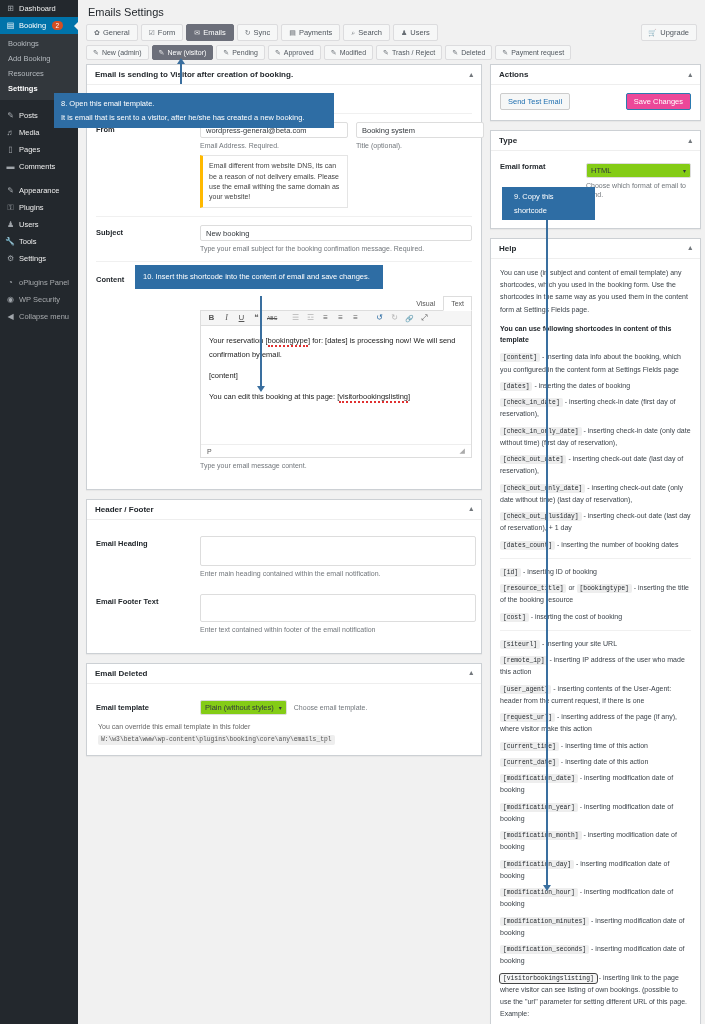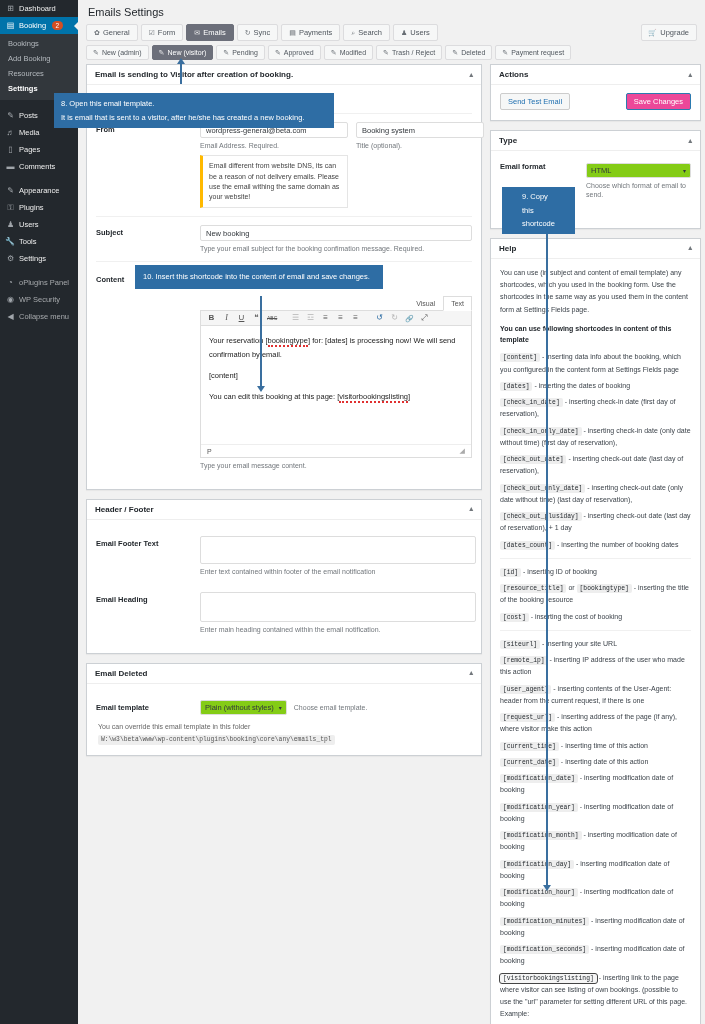--- a/index.html
+++ b/index.html
@@ -427,31 +427,31 @@
           </div>
         </div>
 
         <div class="postbox">
           <div class="pb-head">
             <span>Header / Footer</span>
             <span class="toggle">▴</span>
           </div>
           <div class="pb-body">
             <div class="frow" style="border:0;">
+              <div class="flabel">Email Heading</div>
+              <div class="fctl">
+                <div class="ta"></div>
+                <div class="hint">Enter main heading contained within the email notification.</div>
+              </div>
+            </div>
+            <div class="frow" style="border:0;">
               <div class="flabel">Email Footer Text</div>
               <div class="fctl">
                 <div class="ta small"></div>
                 <div class="hint">Enter text contained within footer of the email notification</div>
-              </div>
-            </div>
-            <div class="frow" style="border:0;">
-              <div class="flabel">Email Heading</div>
-              <div class="fctl">
-                <div class="ta"></div>
-                <div class="hint">Enter main heading contained within the email notification.</div>
               </div>
             </div>
           </div>
         </div>
 
         <div class="postbox">
           <div class="pb-head">
             <span>Email Deleted</span>
             <span class="toggle">▴</span>
           </div>
@@ -556,19 +556,19 @@
     </div>
   </div>
 
   <div class="aline" style="left:180px; top:62px; height:22px;"></div>
   <div class="aarrow up" style="left:177px; top:58px;"></div>
   <div class="anno" style="left:54px; top:93px; width:280px;">8. Open this email  template.
 It is email that  is sent to a visitor,  after  he/she has created a new booking.</div>
 
   <div class="aline" style="left:546px; top:205px; height:682px;"></div>
   <div class="aarrow down" style="left:543px; top:885px;"></div>
-  <div class="anno" style="left:502px; top:187px; width:73px; padding:3px 20px;">9. Copy this shortcode</div>
+  <div class="anno" style="left:502px; top:187px; width:93px; padding:3px 12px;">9. Copy this shortcode</div>
 
   <div class="aline" style="left:260px; top:296px; height:92px;"></div>
   <div class="aarrow down" style="left:257px; top:386px;"></div>
   <div class="anno" style="left:135px; top:265px; width:248px; padding:5px 8px;">10. Insert  this  shortcode into the content of email and save changes.</div>
 
 </div>
 
 </body></html>

